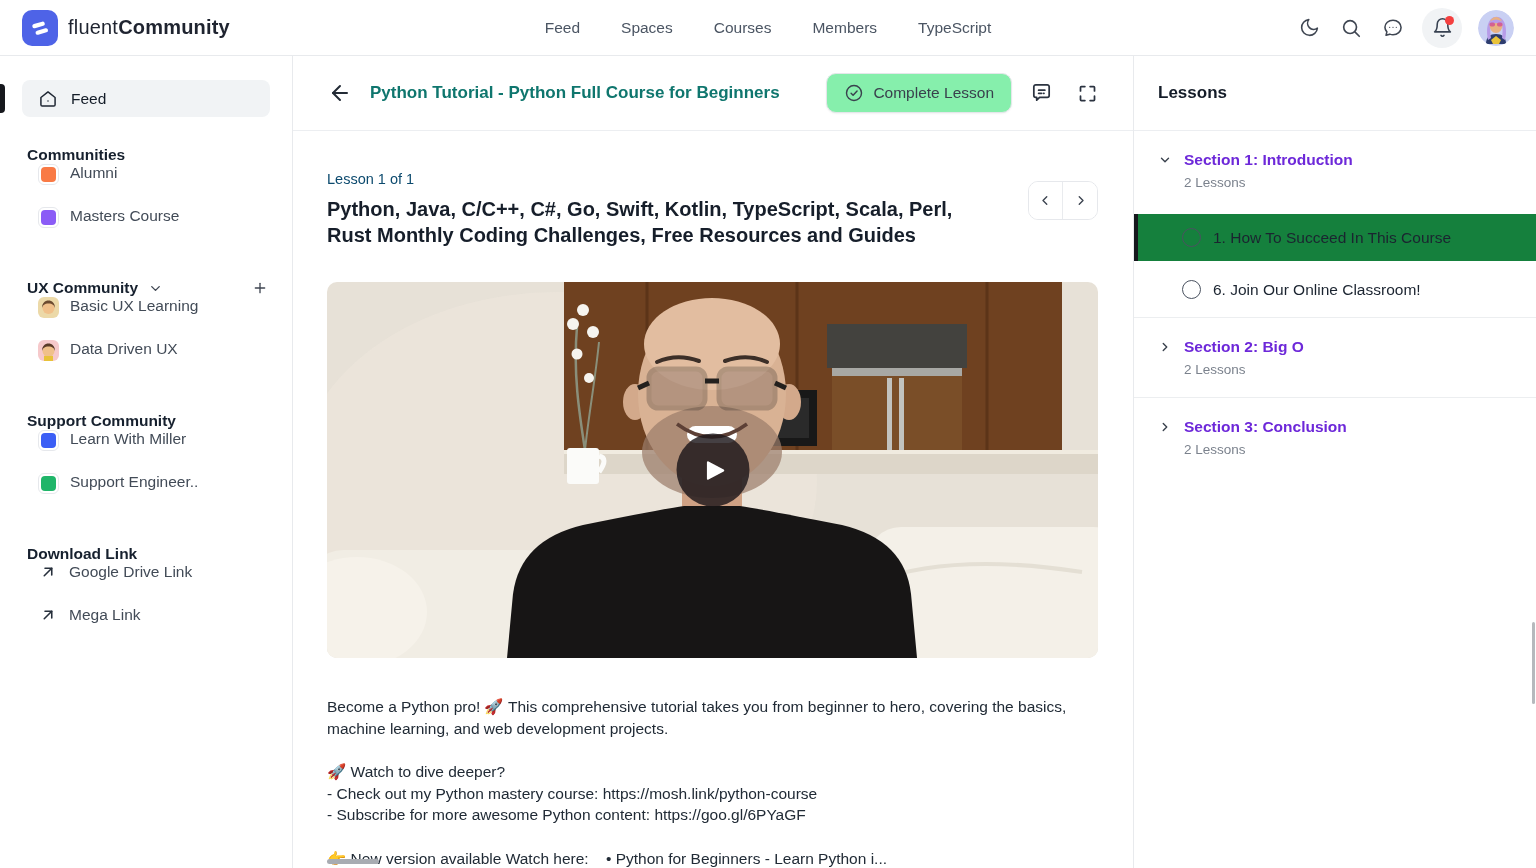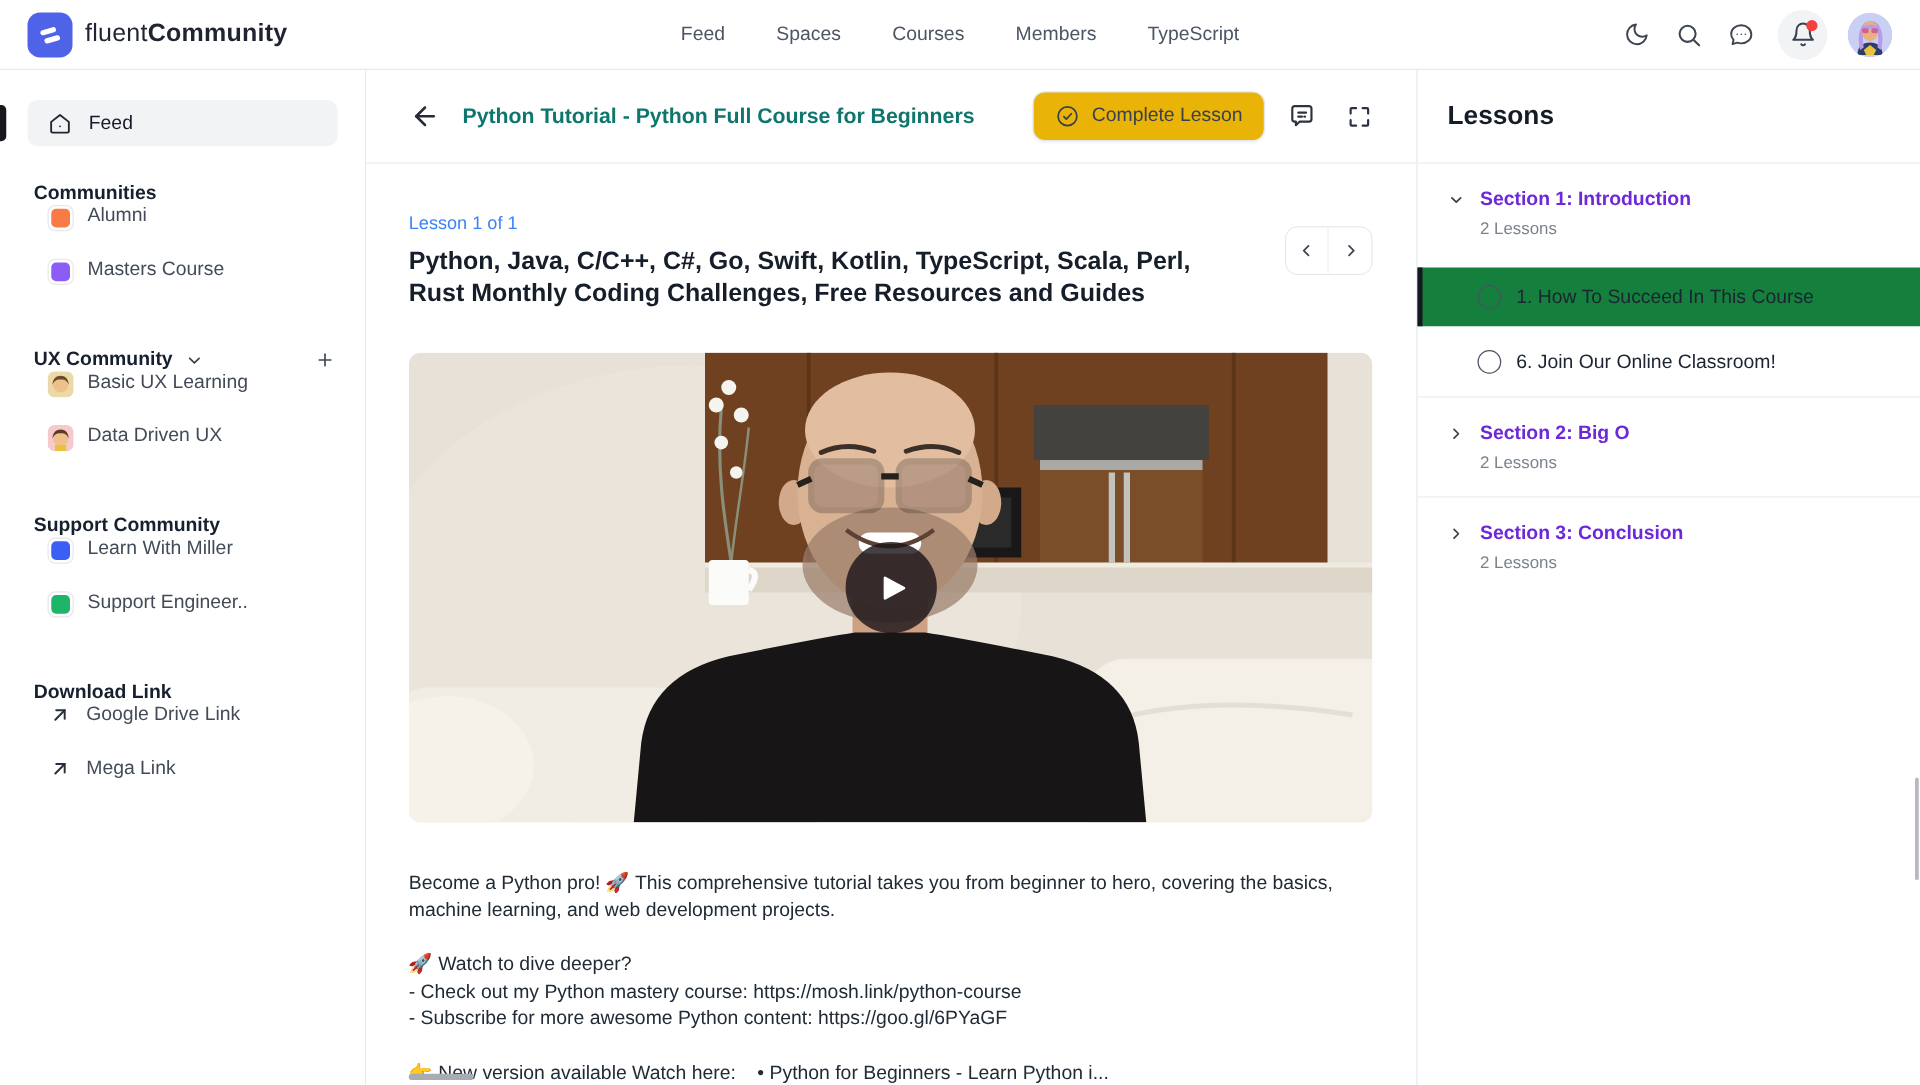--- a/index.html
+++ b/index.html
@@ -50,29 +50,29 @@
   .mini-av { width:21px; height:21px; border-radius:6px; overflow:hidden; flex:none; }
   .link-ic { width:20px; display:flex; justify-content:center; color:#27303c; flex:none; }
 
   
   .main { width:840px; flex:none; display:flex; flex-direction:column; background:#fff; position:relative; }
   .main-header { height:75px; border-bottom:1px solid #eceef1; display:flex; align-items:center;
     padding:0 35px; gap:18px; flex:none; }
   .back-btn { color:#232b36; display:flex; cursor:pointer; }
   .main-title { font-size:17px; font-weight:600; color:#0f766e; white-space:nowrap;text-align:center; }
   .complete-btn { margin-left:auto; height:40px; border:1px solid #e4e7ea; border-radius:10px;
-    background:#eab308; box-shadow:0 1px 2px rgba(16,24,40,.05); display:flex; align-items:center;
+    background:#86efac; box-shadow:0 1px 2px rgba(16,24,40,.05); display:flex; align-items:center;
     gap:9px; padding:0 17px; font-size:15.5px; color:#39414d; cursor:pointer;
     font-family:inherit; }
   .hdr-ic { color:#2b3340; display:flex; cursor:pointer; }
   .hdr-ic + .hdr-ic { margin-left:6px; }
 
   .main-content { padding:40px 35px 0 34px; position:relative; flex:1; }
   .lesson-head { display:flex; align-items:flex-start; }
-  .lesson-meta { font-size:14.5px; color:#3b82f6; margin-bottom:9px; }
+  .lesson-meta { font-size:14.5px; color:#0c4a6e; margin-bottom:9px; }
   .lesson-title { font-size:20px; font-weight:700; color:#161e2a; line-height:26px;
     max-width:648px; }
   .pager { margin-left:auto; margin-top:10px; display:flex; border:1px solid #e6e8ec;
     border-radius:10px; overflow:hidden; background:#fff; }
   .pager button { width:34px; height:37px; background:#fff; border:none; display:flex;
     align-items:center; justify-content:center; color:#3c4450; cursor:pointer; }
   .pager button:first-child { border-right:1px solid #e9ebee; }
 
   .video { margin-top:34px; width:771px; height:376px; border-radius:10px; overflow:hidden;
     position:relative; cursor:pointer; }
@@ -83,21 +83,21 @@
   .desc { margin-top:38px; font-size:15.5px; color:#212b36; line-height:21.5px; }
   .desc .para { margin-bottom:22px; }
   .desc .line { white-space:pre-wrap; }
 
   .hscroll-thumb { position:absolute; left:34px; bottom:4px; width:52px; height:5px;
     border-radius:3px; background:#a8acb2; }
 
   
   .lessons { flex:1; border-left:1px solid #e8eaed; background:#fff; position:relative; }
   .lessons-head { height:75px; display:flex; align-items:center; padding:0 24px;
-    border-bottom:1px solid #eceef1; font-size:21px; font-weight:700; color:#141c28; }
+    border-bottom:1px solid #eceef1; font-size:17px; font-weight:700; color:#141c28; }
   .sec-head { padding:20px 24px 16px; display:flex; cursor:pointer; }
   .sec-chev { width:14px; margin-top:2px; color:#39414d; display:flex; flex:none; }
   .sec-body { margin-left:12px; }
   .sec-title { font-size:15.5px; font-weight:600; color:#6d28d9; }
   .sec-count { font-size:13.5px; color:#7b828d; margin-top:6px; }
   .lesson-row { height:47px; display:flex; align-items:center; gap:12px; padding-left:48px;
     font-size:15.5px; color:#1b2430; cursor:pointer; position:relative; }
   .lesson-row.active { background:#15803d; }
   .lesson-row.active::before { content:""; position:absolute; left:0; top:0; bottom:0;
     width:4px; background:#16181d; }

